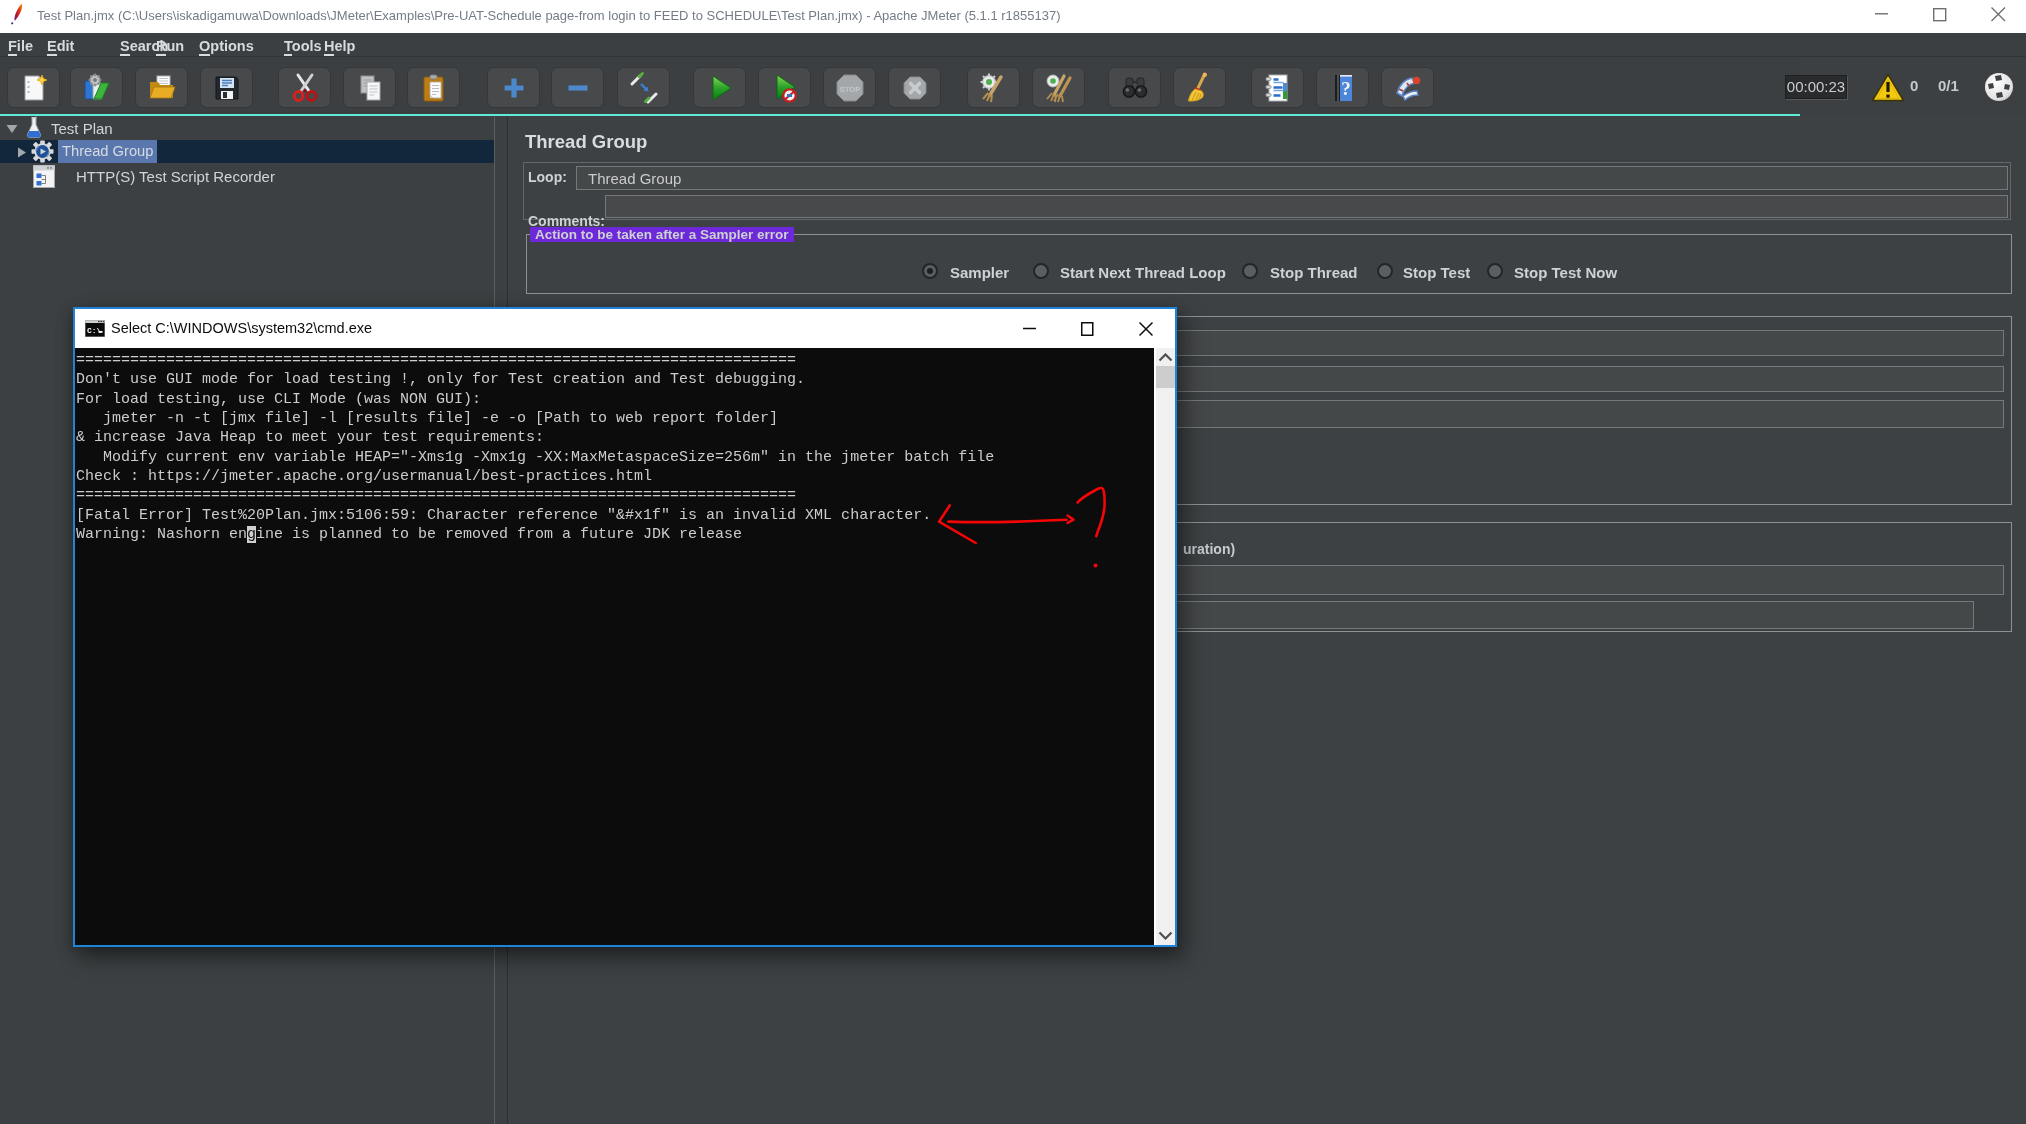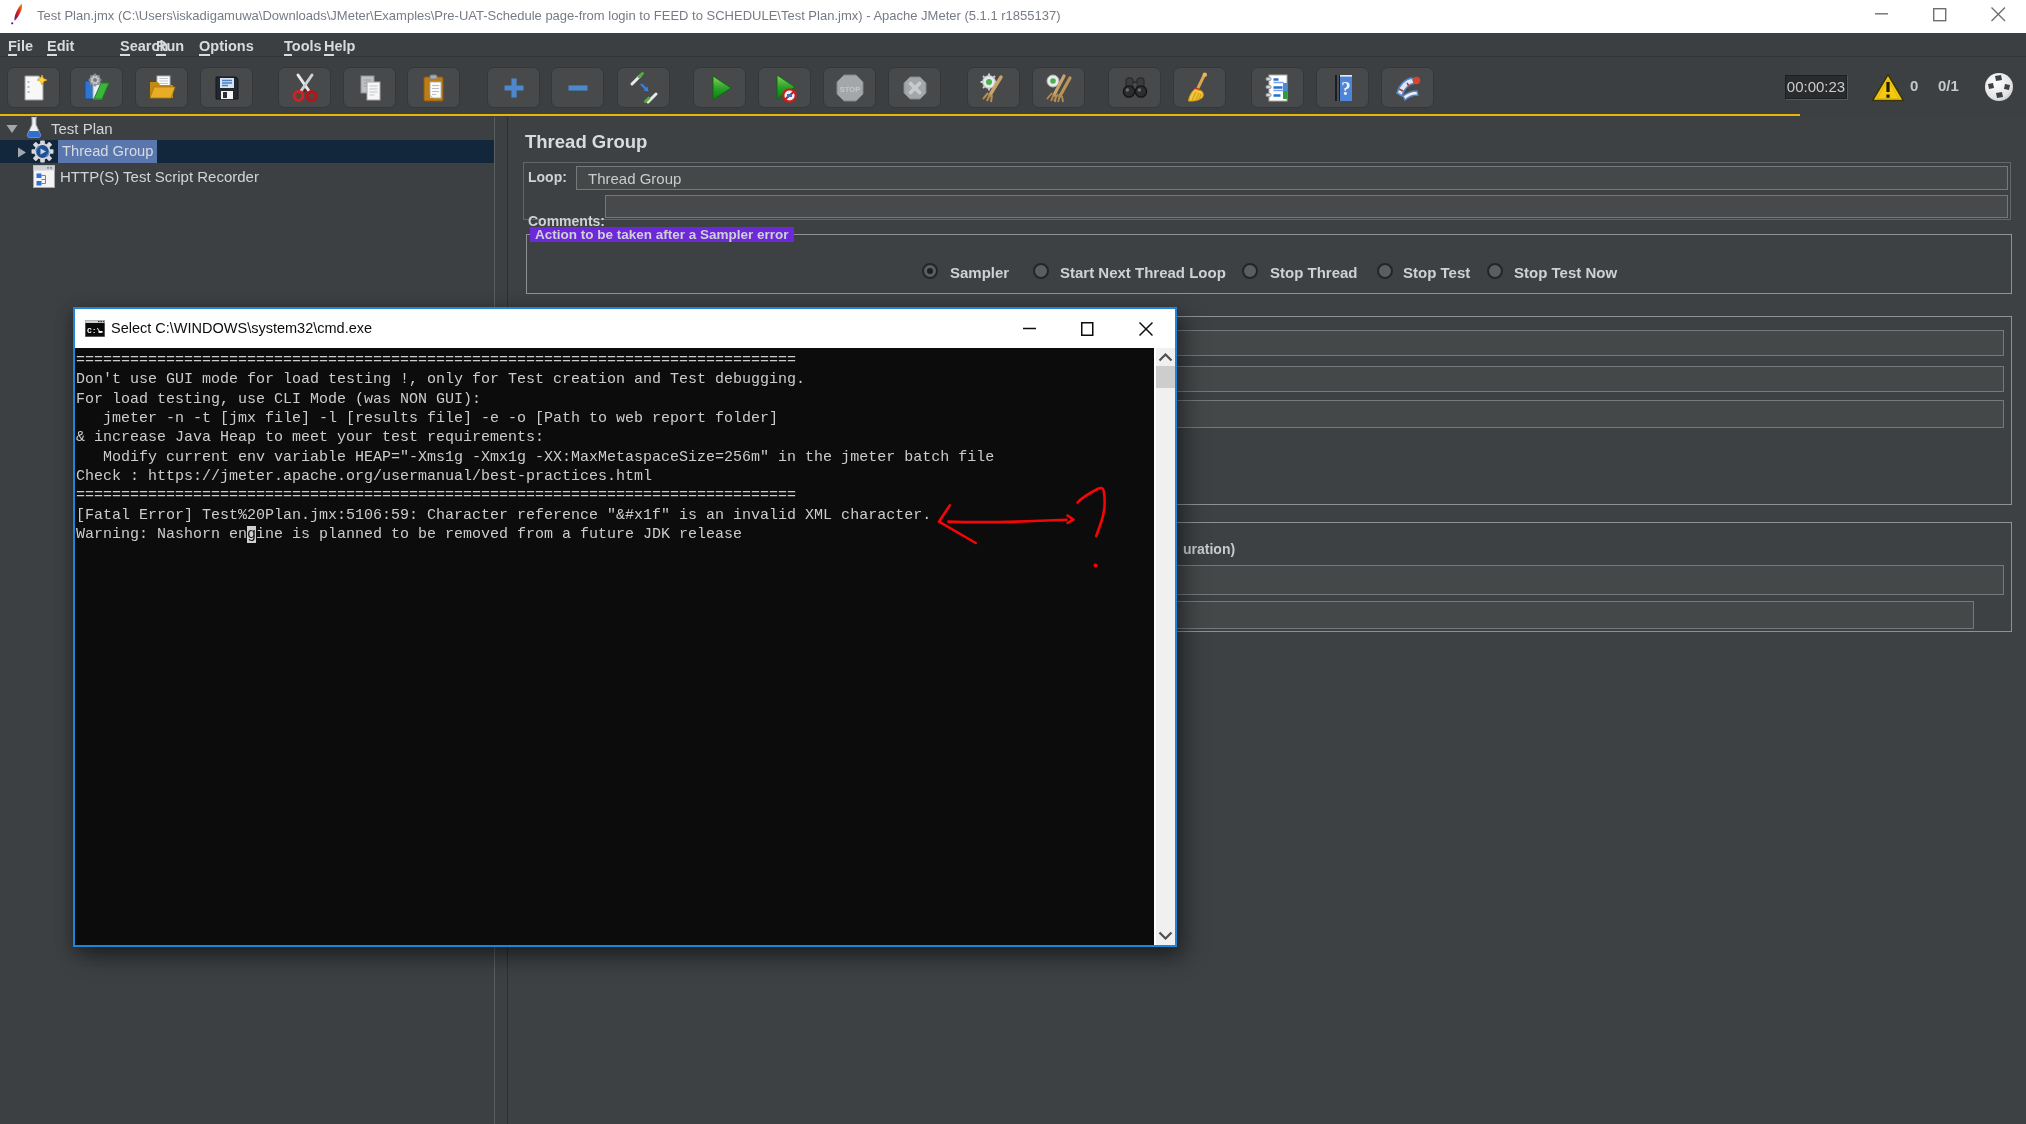--- a/index.html
+++ b/index.html
@@ -10,21 +10,21 @@
   
   #titlebar { position:absolute; left:0; top:0; width:2026px; height:33px; background:#ffffff; }
   #titletext { position:absolute; left:37px; top:8px; font-size:13px; color:#757c87; white-space:nowrap; }
 
   
   #menubar { position:absolute; left:0; top:33px; width:2026px; height:24px; background:#3c3f41; border-bottom:1px solid #323536; }
   #menubar span.mi { position:absolute; top:5px; font-size:14.5px; font-weight:bold; color:#d8dbdd; }
   #menubar span.mi u { text-decoration:none; border-bottom:2px solid #d8dbdd; padding-bottom:0px; }
 
   
-  #toolbar { position:absolute; left:0; top:57px; width:1800px; height:59px; background:#3c3f41; border-bottom:2px solid #eab308; }
+  #toolbar { position:absolute; left:0; top:57px; width:1800px; height:59px; background:#3c3f41; border-bottom:2px solid #5eead4; }
   .tbtn { position:absolute; top:10px; width:53px; height:41px; background:#47494b; border:1px solid #35383a; border-radius:7px; }
   .tbtn svg { position:absolute; left:50%; top:50%; transform:translate(-50%,-50%); }
 
   
   #tree { position:absolute; left:0; top:117px; width:494px; height:1007px; background:#3c4042; }
   #vdiv1 { position:absolute; left:494px; top:117px; width:1px; height:1007px; background:#5a5f62; }
   #vdiv2 { position:absolute; left:507px; top:117px; width:1px; height:1007px; background:#2c2e30; }
   .trow { position:absolute; left:0; width:494px; height:23px; font-size:15px; color:#d2d5d7; }
   #selrow { position:absolute; left:0; top:23px; width:494px; height:23px; background:#13273c; }
   #seltext { position:absolute; left:58px; top:23px; height:23px; background:#5a77ad; color:#d6dbe2; font-size:14.7px; line-height:23px; padding:0 4px; }
@@ -356,21 +356,21 @@
   <svg class="abs" style="left:33px;top:48px;" width="22" height="23" viewBox="0 0 22 23">
     <rect x="0.5" y="0.5" width="21" height="22" fill="#f4f4f4" stroke="#a5a8ab"></rect>
     <rect x="0.5" y="0.5" width="21" height="5" fill="#cfd2d5"></rect>
     <rect x="14" y="1.8" width="2" height="2" fill="#8e9194"></rect>
       <rect x="17" y="1.8" width="2" height="2" fill="#8e9194"></rect>
     <rect x="3.5" y="8.5" width="5" height="4.5" fill="#2f6fd4"></rect>
     <rect x="3.5" y="16" width="5" height="4.5" fill="#2f6fd4"></rect>
     <path d="M8.5 10.5 h4 v8 h-4 M12.5 14.5 h-4" stroke="#7d8184" fill="none"></path>
   </svg>
   <div class="trow" style="top:48px; line-height:23px;">
-      <span style="position:absolute;left:60px;">HTTP(S) Test Script Recorder</span>
+      <span style="position:absolute;left:76px;">HTTP(S) Test Script Recorder</span>
     </div>
 </div>
 <div id="vdiv1"></div>
 <div id="vdiv2"></div>
 
 <div id="main">
   <div style="position:absolute;left:17px;top:14px;font-size:18.5px;font-weight:bold;color:#d9dcde;">Thread Group</div>
 
   <div style="position:absolute;left:15px;top:45px;width:1488px;height:58px;border:1px solid #63676a;"></div>
   <div class="lbl" style="left:20px;top:52px;">Loop:</div>

